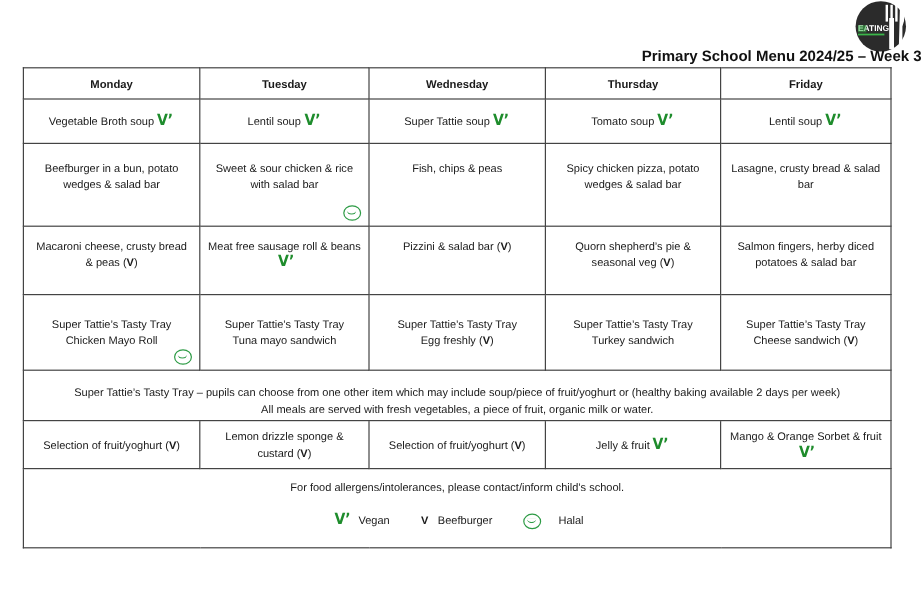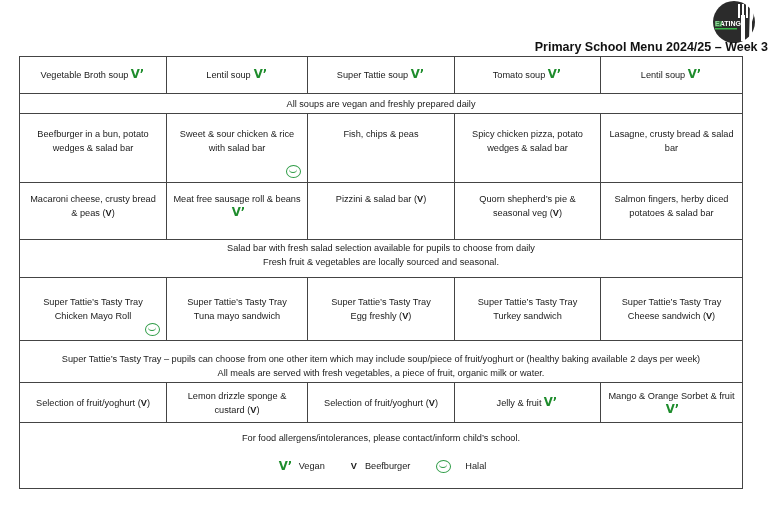--- a/index.html
+++ b/index.html
@@ -55,49 +55,47 @@
 
 <table class="menu">
   <colgroup>
     <col style="width:147px">
       <col style="width:141px">
       <col style="width:147px">
       <col style="width:146px">
       <col style="width:142px">
   </colgroup>
   <tbody>
+      <tr class="head">
+    <th>Monday</th>
+    <th>Tuesday</th>
+    <th>Wednesday</th>
+    <th>Thursday</th>
+    <th>Friday</th>
+  </tr>
   <tr class="soup">
     <td><span>Vegetable  Broth soup</span><span class="vegan">Vʼ</span></td>
     <td><span>Lentil soup</span><span class="vegan">Vʼ</span></td>
     <td><span>Super Tattie soup</span><span class="vegan">Vʼ</span></td>
     <td><span>Tomato soup</span><span class="vegan">Vʼ</span></td>
     <td><span>Lentil soup</span><span class="vegan">Vʼ</span></td>
-  </tr>
-  <tr class="note1">
-    <td colspan="5">All soups are vegan and freshly prepared daily</td>
   </tr>
   <tr class="main1">
     <td><span>Beefburger in a bun, potato wedges &amp; salad bar</span></td>
     <td><span>Sweet &amp; sour chicken &amp; rice with salad bar</span><span class="halal halal-corner"></span></td>
     <td><span>Fish, chips &amp; peas</span></td>
     <td><span>Spicy chicken pizza, potato wedges &amp; salad bar</span></td>
     <td><span>Lasagne, crusty bread &amp; salad bar</span></td>
   </tr>
   <tr class="main2">
     <td><span>Macaroni cheese, crusty bread &amp; peas</span> (<span class="veg">V</span>)</td>
     <td><span>Meat free sausage roll &amp; beans</span><span class="vegan">Vʼ</span></td>
     <td><span>Pizzini &amp; salad bar</span> (<span class="veg">V</span>)</td>
     <td><span>Quorn shepherd’s pie &amp; seasonal veg </span>(<span class="veg">V</span>)</td>
     <td><span>Salmon fingers, herby diced potatoes &amp; salad bar</span></td>
-  </tr>
-  <tr class="note2">
-    <td colspan="5">
-      <div>Salad bar with fresh salad selection available for pupils to choose from daily</div>
-      <div>Fresh fruit &amp; vegetables are locally sourced and seasonal.</div>
-    </td>
   </tr>
   <tr class="tray">
     <td>
       <span class="tray-line">Super Tattie’s Tasty Tray</span>
       <span class="tray-line">Chicken Mayo Roll</span>
       <span class="halal halal-corner"></span>
     </td>
     <td>
       <span class="tray-line">Super Tattie’s Tasty Tray</span>
       <span class="tray-line">Tuna mayo sandwich</span>

